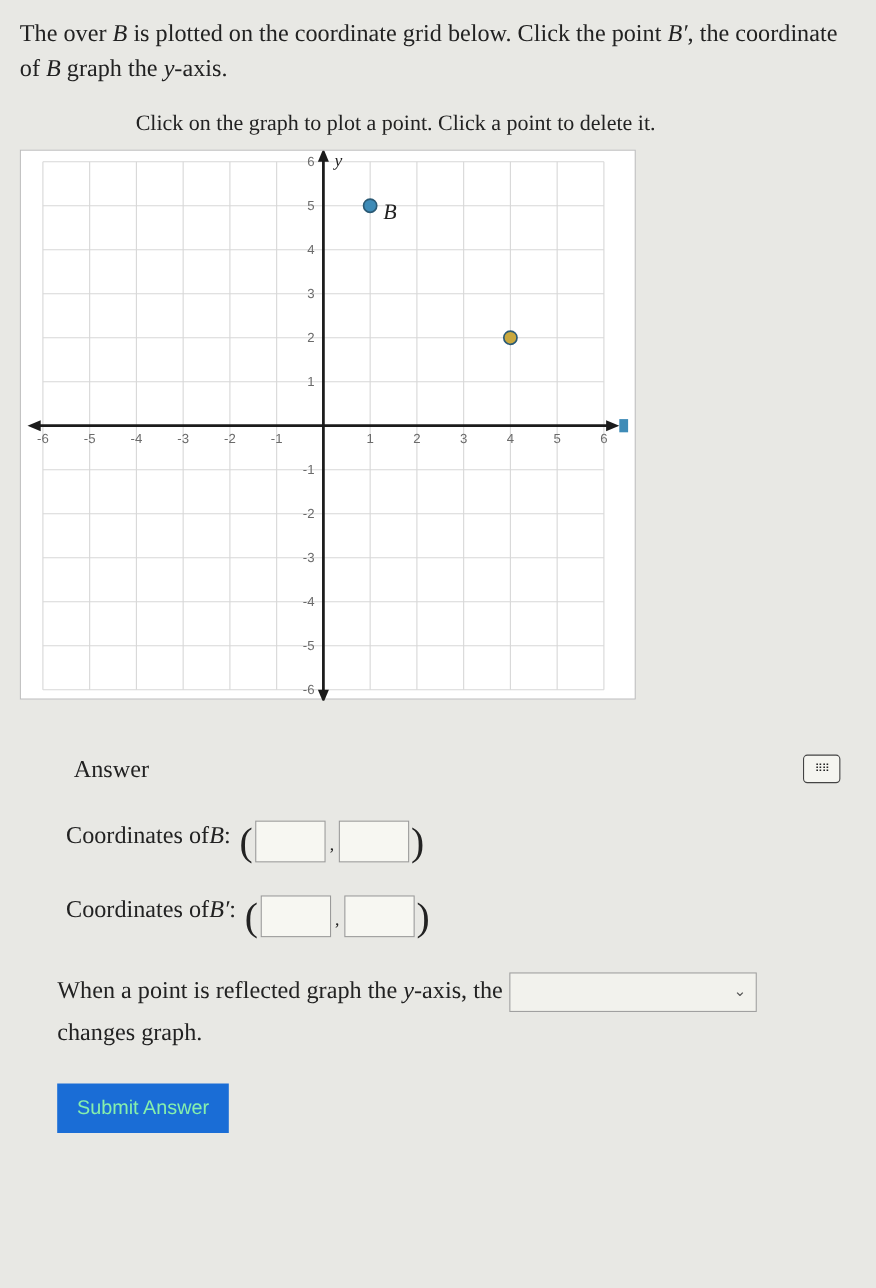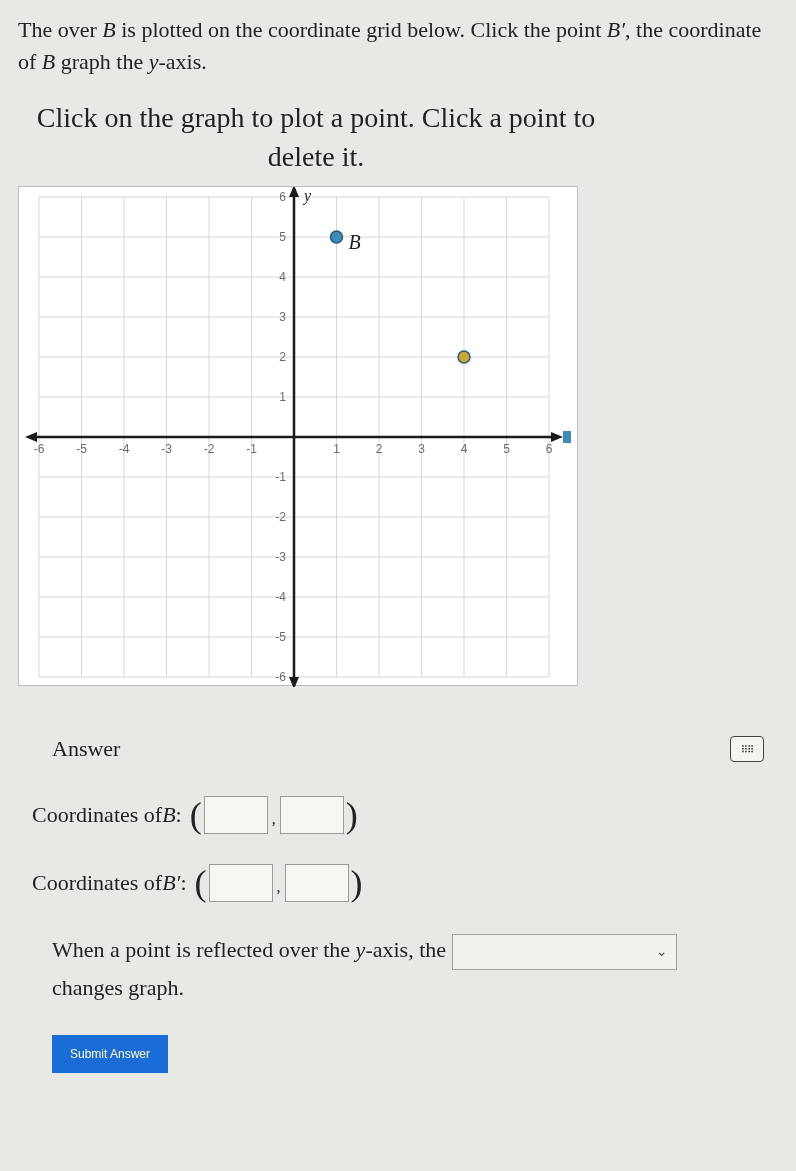--- a/index.html
+++ b/index.html
@@ -5,48 +5,48 @@
   * { box-sizing: border-box; margin: 0; padding: 0; }
   body {
     font-family: Georgia, 'Times New Roman', serif;
     background: #e8e8e4;
     color: #222;
     width: 796px;
     padding: 14px 18px 30px 18px;
   }
   .question-text { font-size: 22px; line-height: 1.45; margin-bottom: 20px; }
   .question-text .mi { font-style: italic; font-family: 'Times New Roman', serif; }
-  .instruction { font-size: 28px; text-align: center; width: 560px; margin: 0 0 10px 18px; line-height: 1.4; }
+  .instruction { font-size: 20px; text-align: right; width: 560px; margin: 0 0 10px 18px; line-height: 1.4; }
   .graph-box {
     border: 1px solid #bdbdbd;
     background: #fff;
     width: 560px;
     height: 500px;
     margin-left: 0;
     position: relative;
     margin-bottom: 50px;
   }
   svg.grid { position: absolute; left: 0; top: 0; }
   .tick-label { font-family: Arial, sans-serif; font-size: 12px; fill: #6b6b6b; }
   .axis-label { font-family: 'Times New Roman', serif; font-style: italic; font-size: 16px; fill: #222; }
   .point-label { font-family: 'Times New Roman', serif; font-style: italic; font-size: 20px; fill: #222; }
 
   .answer-header { display: flex; align-items: center; justify-content: space-between; margin-bottom: 34px; }
-  .answer-title { font-size: 22px; margin-left: 34px; }
+  .answer-title { font-size: 22px; margin-left: 49px; }
   .keypad-btn {
     width: 34px; height: 26px;
     border: 1.5px solid #444;
     border-radius: 4px;
     background: #f5f5f0;
     display: inline-flex; align-items: center; justify-content: center;
     font-size: 10px; font-family: monospace; letter-spacing: -1px;
     margin-right: 14px; cursor: pointer;
   }
 
-  .coord-row { font-size: 22px; margin-left: 14px; margin-bottom: 30px; display: flex; align-items: center; }
+  .coord-row { font-size: 22px; margin-left: 42px; margin-bottom: 30px; display: flex; }
   .coord-row .mi { font-style: italic; font-family: 'Times New Roman', serif; }
   .coord-inputs {
     display: inline-flex; align-items: center;
     font-size: 36px; font-family: 'Times New Roman', serif;
     margin-left: 8px;
   }
   .coord-inputs .paren { line-height: 1; }
   .coord-inputs input {
     width: 64px; height: 38px;
     border: 1px solid #9a9a9a;
@@ -66,23 +66,23 @@
     vertical-align: middle;
     padding: 0 8px;
     cursor: pointer;
   }
   .dropdown .chev { font-size: 14px; color: #555; }
 
   .submit-btn {
     display: inline-block;
     margin-left: 34px;
     background: #1a6dd6;
-    color: #fef9c3;
+    color: #86efac;
     font-family: Arial, sans-serif;
-    font-size: 12px;
+    font-size: 18px;
     padding: 12px 18px;
     border: none;
     cursor: pointer;
   }
 </style>
 </head>
 <body>
 
 
 
@@ -192,21 +192,21 @@
     <span class="paren">(</span>
     <input type="text" style="">
     <span class="comma">,</span>
     <input type="text" style="">
     <span class="paren">)</span>
   </span>
 </div>
 
 
 <div class="sentence-row">
-  <span>When a point is reflected over the </span><span class="mi">y</span><span>-axis, the </span>
+  <span>When a point is reflected graph the </span><span class="mi">y</span><span>-axis, the </span>
   <span class="dropdown">
     <span></span>
     <span class="chev">⌄</span>
   </span>
   <br>
   <span> changes graph.</span>
 </div>
 
 <button class="submit-btn">Submit Answer</button>
 

